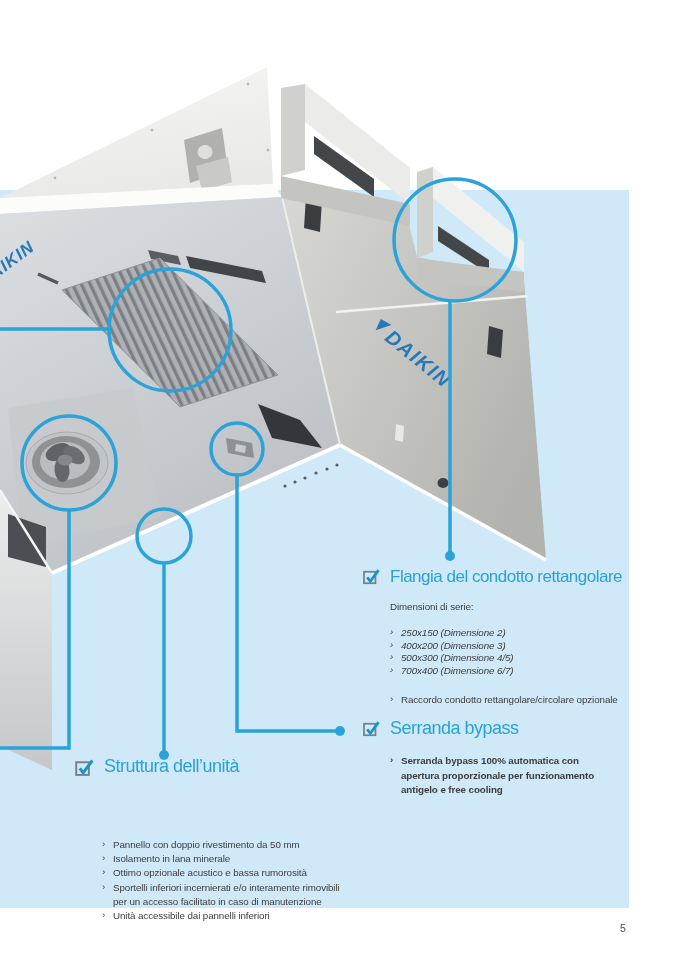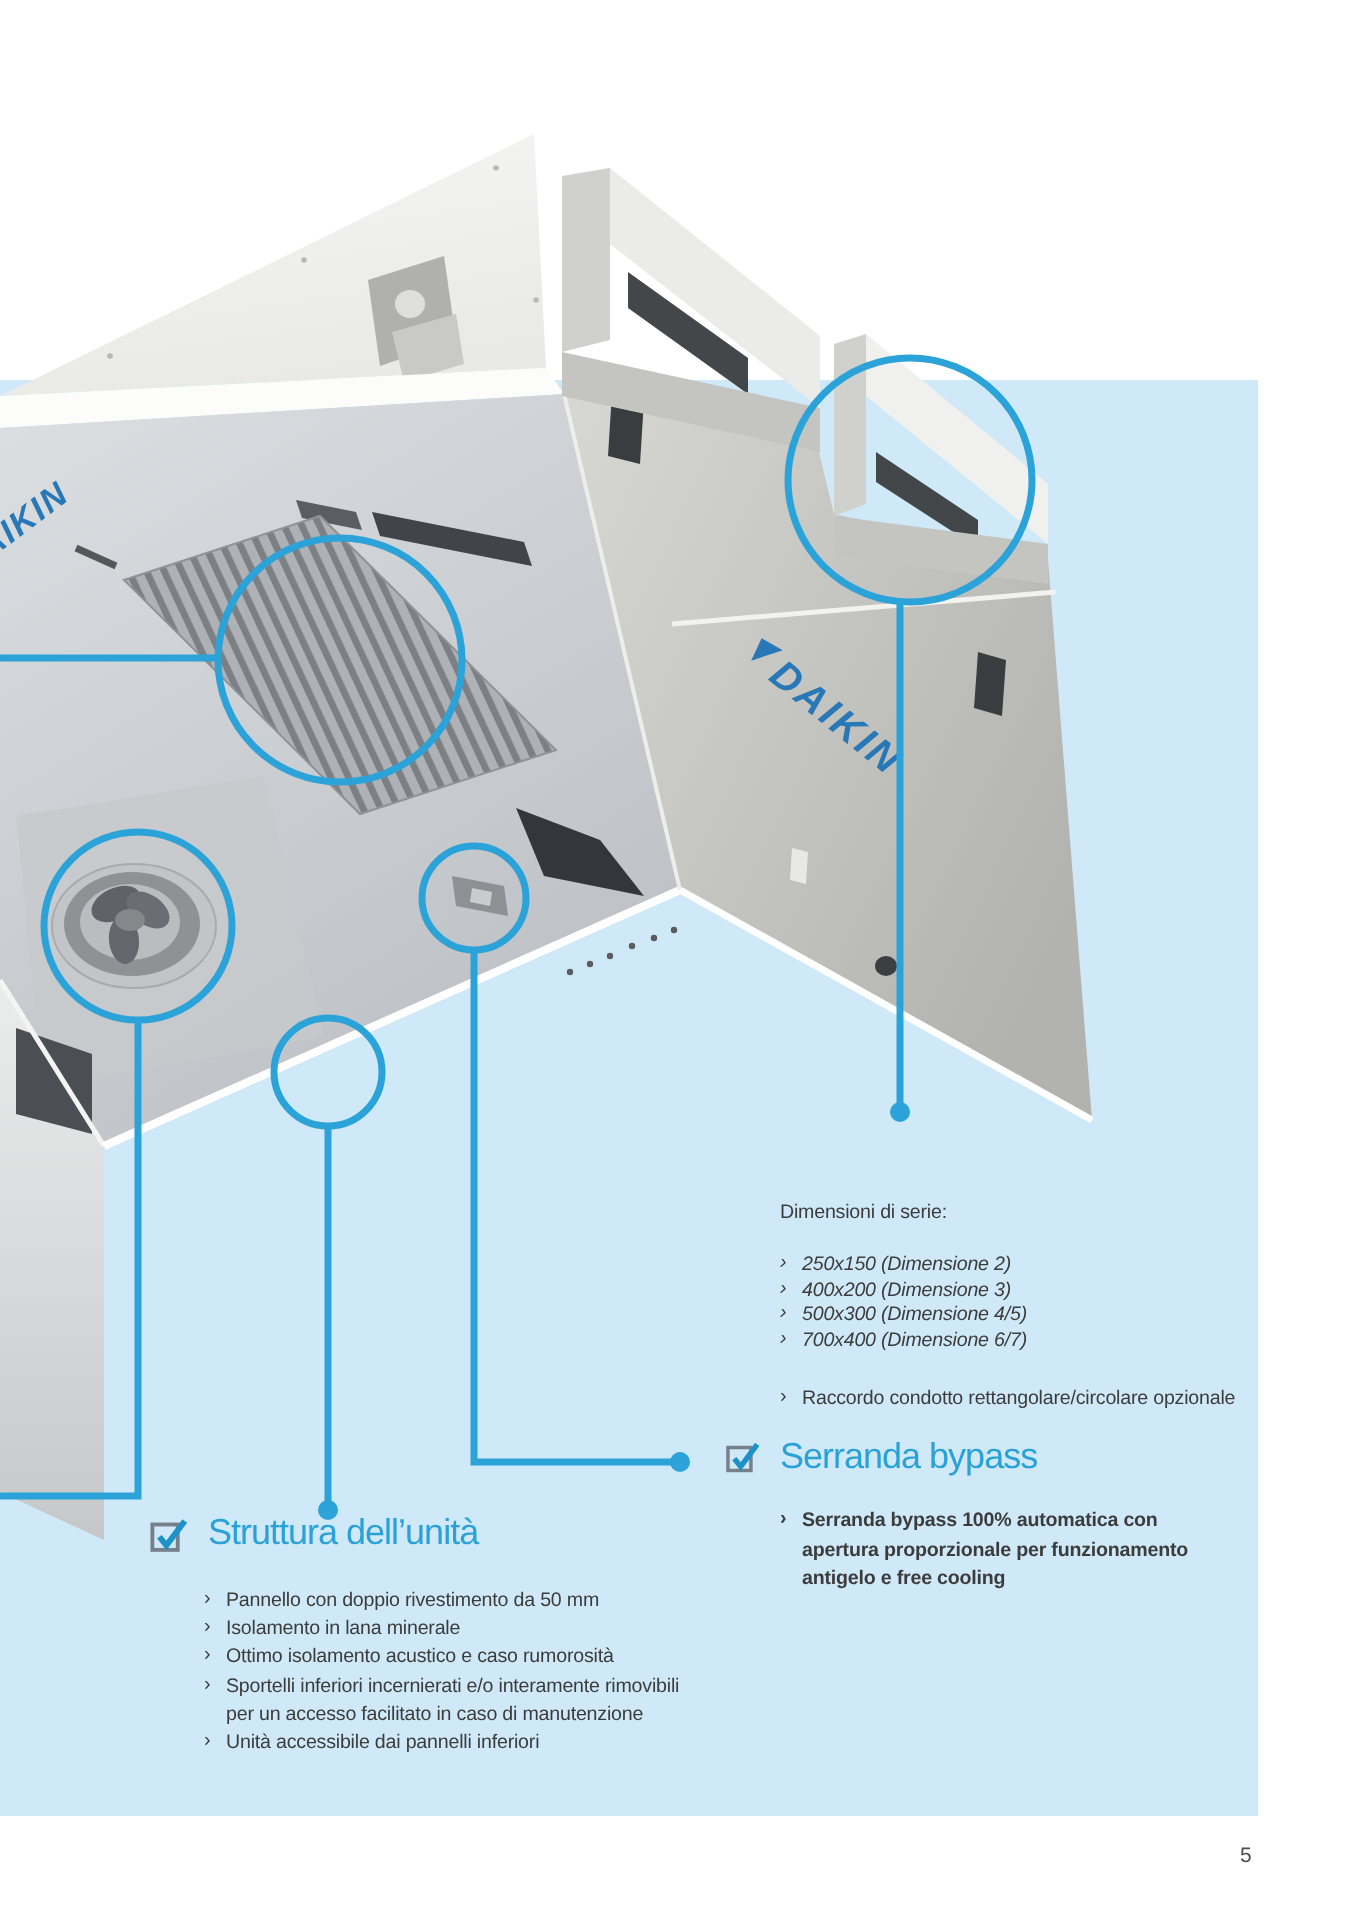--- a/index.html
+++ b/index.html
@@ -15,21 +15,21 @@
   }
   .headrow .cb{flex:0 0 auto;margin-top:1px;}
   .sub{position:absolute;margin:0;font-size:9.8px;color:#3c3c3c;letter-spacing:-0.1px;text-align:center;}
   ul.blist{position:absolute;margin:0;padding:0;list-style:none;color:#3c3c3c;}
   ul.blist li{position:relative;padding-left:11px;font-size:9.8px;letter-spacing:-0.1px;}
   ul.blist li::before{content:"\203A";position:absolute;left:0;top:-1px;color:#3c3c3c;}
   ul.dims li{line-height:12.5px;font-style:italic;}
   ul.note li{line-height:12.5px;}
   ul.serr{width:222px;}
   ul.serr li{line-height:14.5px;font-weight:bold;}
-  ul.stru{width:252px;}
+  ul.stru{width:252px;margin-top:44px;}
   ul.stru li{line-height:14.2px;}
   .pagenum{position:absolute;font-size:10.5px;color:#4f4f4f;}
 </style>
 </head>
 <body>
 
 <div class="page">
 
   <svg class="art" width="678" height="959" viewBox="0 0 678 959">
     <defs>
@@ -163,20 +163,27 @@
       <line x1="164" y1="563" x2="164" y2="755"></line>
       <polyline points="237,475 237,731 340,731"></polyline>
     </g>
     <g fill="#2ba3d9">
       <circle cx="450" cy="556" r="5"></circle>
       <circle cx="164" cy="755" r="5"></circle>
       <circle cx="340" cy="731" r="5"></circle>
     </g>
   </svg>
 
+  <div class="headrow" style="left:362px;top:566px;">
+    <svg class="cb" width="19" height="19" viewBox="0 0 24 24">
+      <rect x="2.5" y="6" width="14.5" height="14.5" fill="none" stroke="#76808a" stroke-width="2.2"></rect>
+      <path d="M6.5 13 L10.5 18 L21 4" fill="none" stroke="#1d92c8" stroke-width="3.4"></path>
+    </svg>
+    <h2>Flangia del condotto rettangolare</h2>
+  </div>
   <p class="sub" style="left:390px;top:601px;">Dimensioni di serie:</p>
   <ul class="blist dims" style="left:390px;top:627px;">
       <li>250x150 (Dimensione 2)</li>
       <li>400x200 (Dimensione 3)</li>
       <li>500x300 (Dimensione 4/5)</li>
       <li>700x400 (Dimensione 6/7)</li>
     </ul>
   <ul class="blist note" style="left:390px;top:694px;">
       <li>Raccordo condotto rettangolare/circolare opzionale</li>
     </ul>
@@ -195,19 +202,19 @@
   <div class="headrow" style="left:74px;top:756px;">
     <svg class="cb" width="21" height="21" viewBox="0 0 24 24">
       <rect x="2.5" y="6" width="14.5" height="14.5" fill="none" stroke="#76808a" stroke-width="2.2"></rect>
       <path d="M6.5 13 L10.5 18 L21 4" fill="none" stroke="#1d92c8" stroke-width="3.4"></path>
     </svg>
     <h2 style="font-size:18px;text-align:right;">Struttura dell’unità</h2>
   </div>
   <ul class="blist stru" style="left:102px;top:794px;">
       <li>Pannello con doppio rivestimento da 50 mm</li>
       <li>Isolamento in lana minerale</li>
-      <li>Ottimo isolamento acustico e caso rumorosità</li>
+      <li>Ottimo opzionale acustico e bassa rumorosità</li>
       <li>Sportelli inferiori incernierati e/o interamente rimovibili per un accesso facilitato in caso di manutenzione</li>
       <li>Unità accessibile dai pannelli inferiori</li>
     </ul>
 
   <div class="pagenum" style="left:620px;top:922px;">5</div>
 </div>
 
 </body></html>

